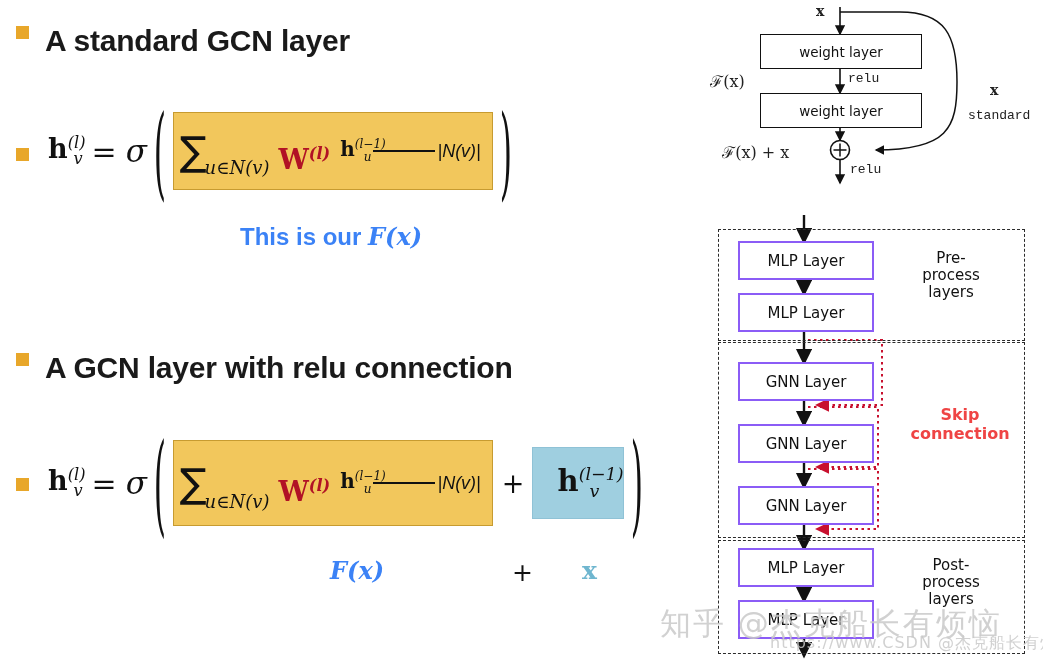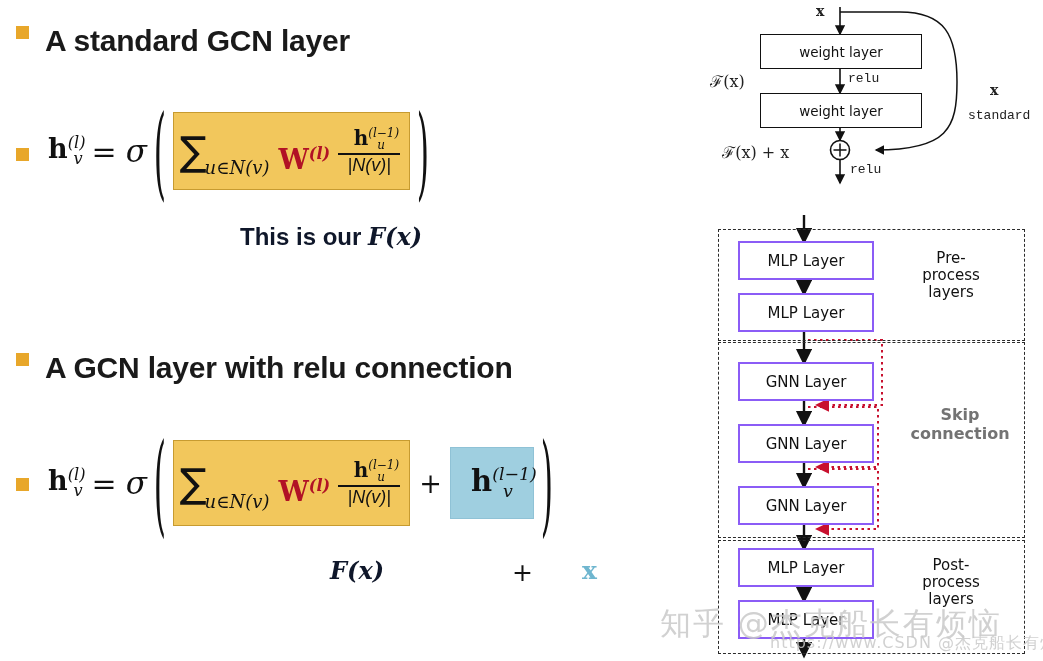--- a/index.html
+++ b/index.html
@@ -49,29 +49,29 @@
   .bluebox{
     background:#9FCFE0;border:1px solid #8FC2D6;
     display:flex;align-items:center;justify-content:center;
     box-sizing:border-box;
   }
 
   .bigsum{font-family:"DejaVu Sans", sans-serif;font-size:40px;line-height:0.8;}
   .sumsub{font-size:18px;font-family:"DejaVu Serif",serif;font-style:italic;}
   .wred{color:#B11225;font-family:"DejaVu Serif",serif;font-weight:bold;font-size:27px;margin:16px 5px 0 9px;}
 
-  .frac{display:inline-flex;flex-direction:column;align-items:center;margin-left:3px;}
+  .frac{display:inline-flex;flex-direction:row;align-items:center;margin-left:3px;}
   .frac .num{font-size:20px;line-height:1.05;padding:0 2px;}
   .frac .bar{height:2.5px;background:#111;width:100%;min-width:62px;margin:1px 0;}
   .frac .den{font-size:18px;line-height:1.05;padding:0 2px;font-family:Liberation Sans, sans-serif;font-style:italic;}
 
   .plus-in{font-size:27px;font-family:"DejaVu Serif",serif;margin:0 8px 0 9px;}
 
   .cap-orange{
-    position:absolute;color:#0f172a;font-weight:bold;font-size:24px;
+    position:absolute;color:#3b82f6;font-weight:bold;font-size:24px;
     white-space:nowrap;
   }
   .cap-blue{position:absolute;color:#6FB6CF;font-weight:bold;font-size:25px;}
   .cap-plus{position:absolute;color:#111;font-size:25px;font-family:"DejaVu Sans",sans-serif;}
 
   
   .resnet{position:absolute;left:700px;top:0;width:343px;height:205px;}
   .rn-box{
     position:absolute;border:1.6px solid #111;background:#fff;
     display:flex;align-items:center;justify-content:center;
@@ -86,21 +86,21 @@
     position:absolute;border:2px solid #8b5cf6;background:#fff;
     display:flex;align-items:center;justify-content:center;
     font-size:15px;color:#111;font-family:"DejaVu Sans", sans-serif;
   }
   .dashgroup{position:absolute;border:1.5px dashed #2b2b2b;}
   .grp-lab{
     position:absolute;font-size:15px;color:#111;text-align:center;
     line-height:1.12;font-family:"DejaVu Sans",sans-serif;
   }
   .skip-lab{
-    position:absolute;color:#737373;font-weight:bold;font-size:16px;
+    position:absolute;color:#ef4444;font-weight:bold;font-size:16px;
     text-align:center;line-height:1.18;font-family:"DejaVu Sans",sans-serif;
   }
 
   
   .wm{
     position:absolute;color:#c9c9c9;white-space:nowrap;
     font-family:"DejaVu Sans", sans-serif;pointer-events:none;
   }
   .wm1{left:660px;top:603px;font-size:31px;letter-spacing:2px;opacity:.85;}
   .wm2{left:770px;top:633px;font-size:16px;letter-spacing:1px;opacity:.85;}
@@ -178,21 +178,21 @@
           <span class="num">
             <span class="mb">h</span><span class="sup">(l−1)</span><span class="sub" style="margin-left:-22px;">u</span>
           </span>
           <span class="bar"></span>
           <span class="den">|N(v)|</span>
         </span>
       </span>
 
       <span class="plus-in">+</span>
 
-      <span class="bluebox" style="height:72px;width:84px;">
+      <span class="bluebox" style="height:72px;width:92px;">
         <span style="font-size:29px;line-height:1;">
           <span class="mb">h</span><span class="sup">(l−1)</span><span class="sub" style="margin-left:-34px;">v</span>
         </span>
       </span>
 
       <span class="paren big2">)</span>
     </div>
 
     <div class="cap-orange mi" style="left:330px;top:556px;font-style:italic;">F(x)</div>
     <div class="cap-plus" style="left:512px;top:558px;">+</div>

